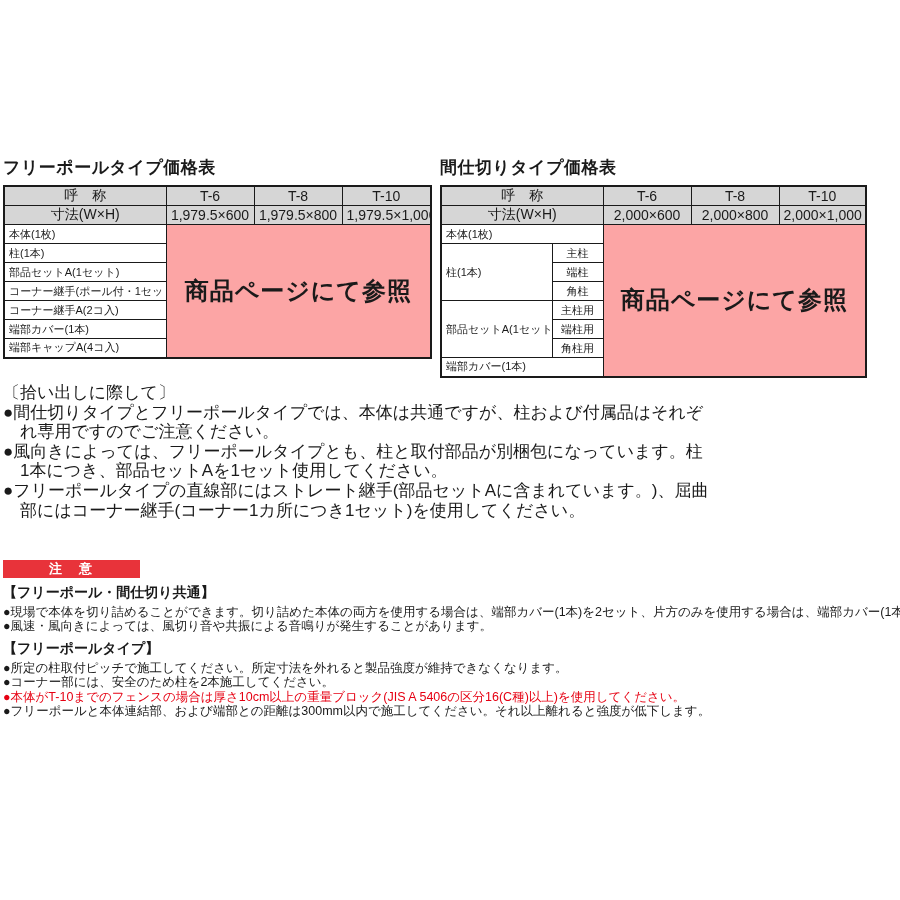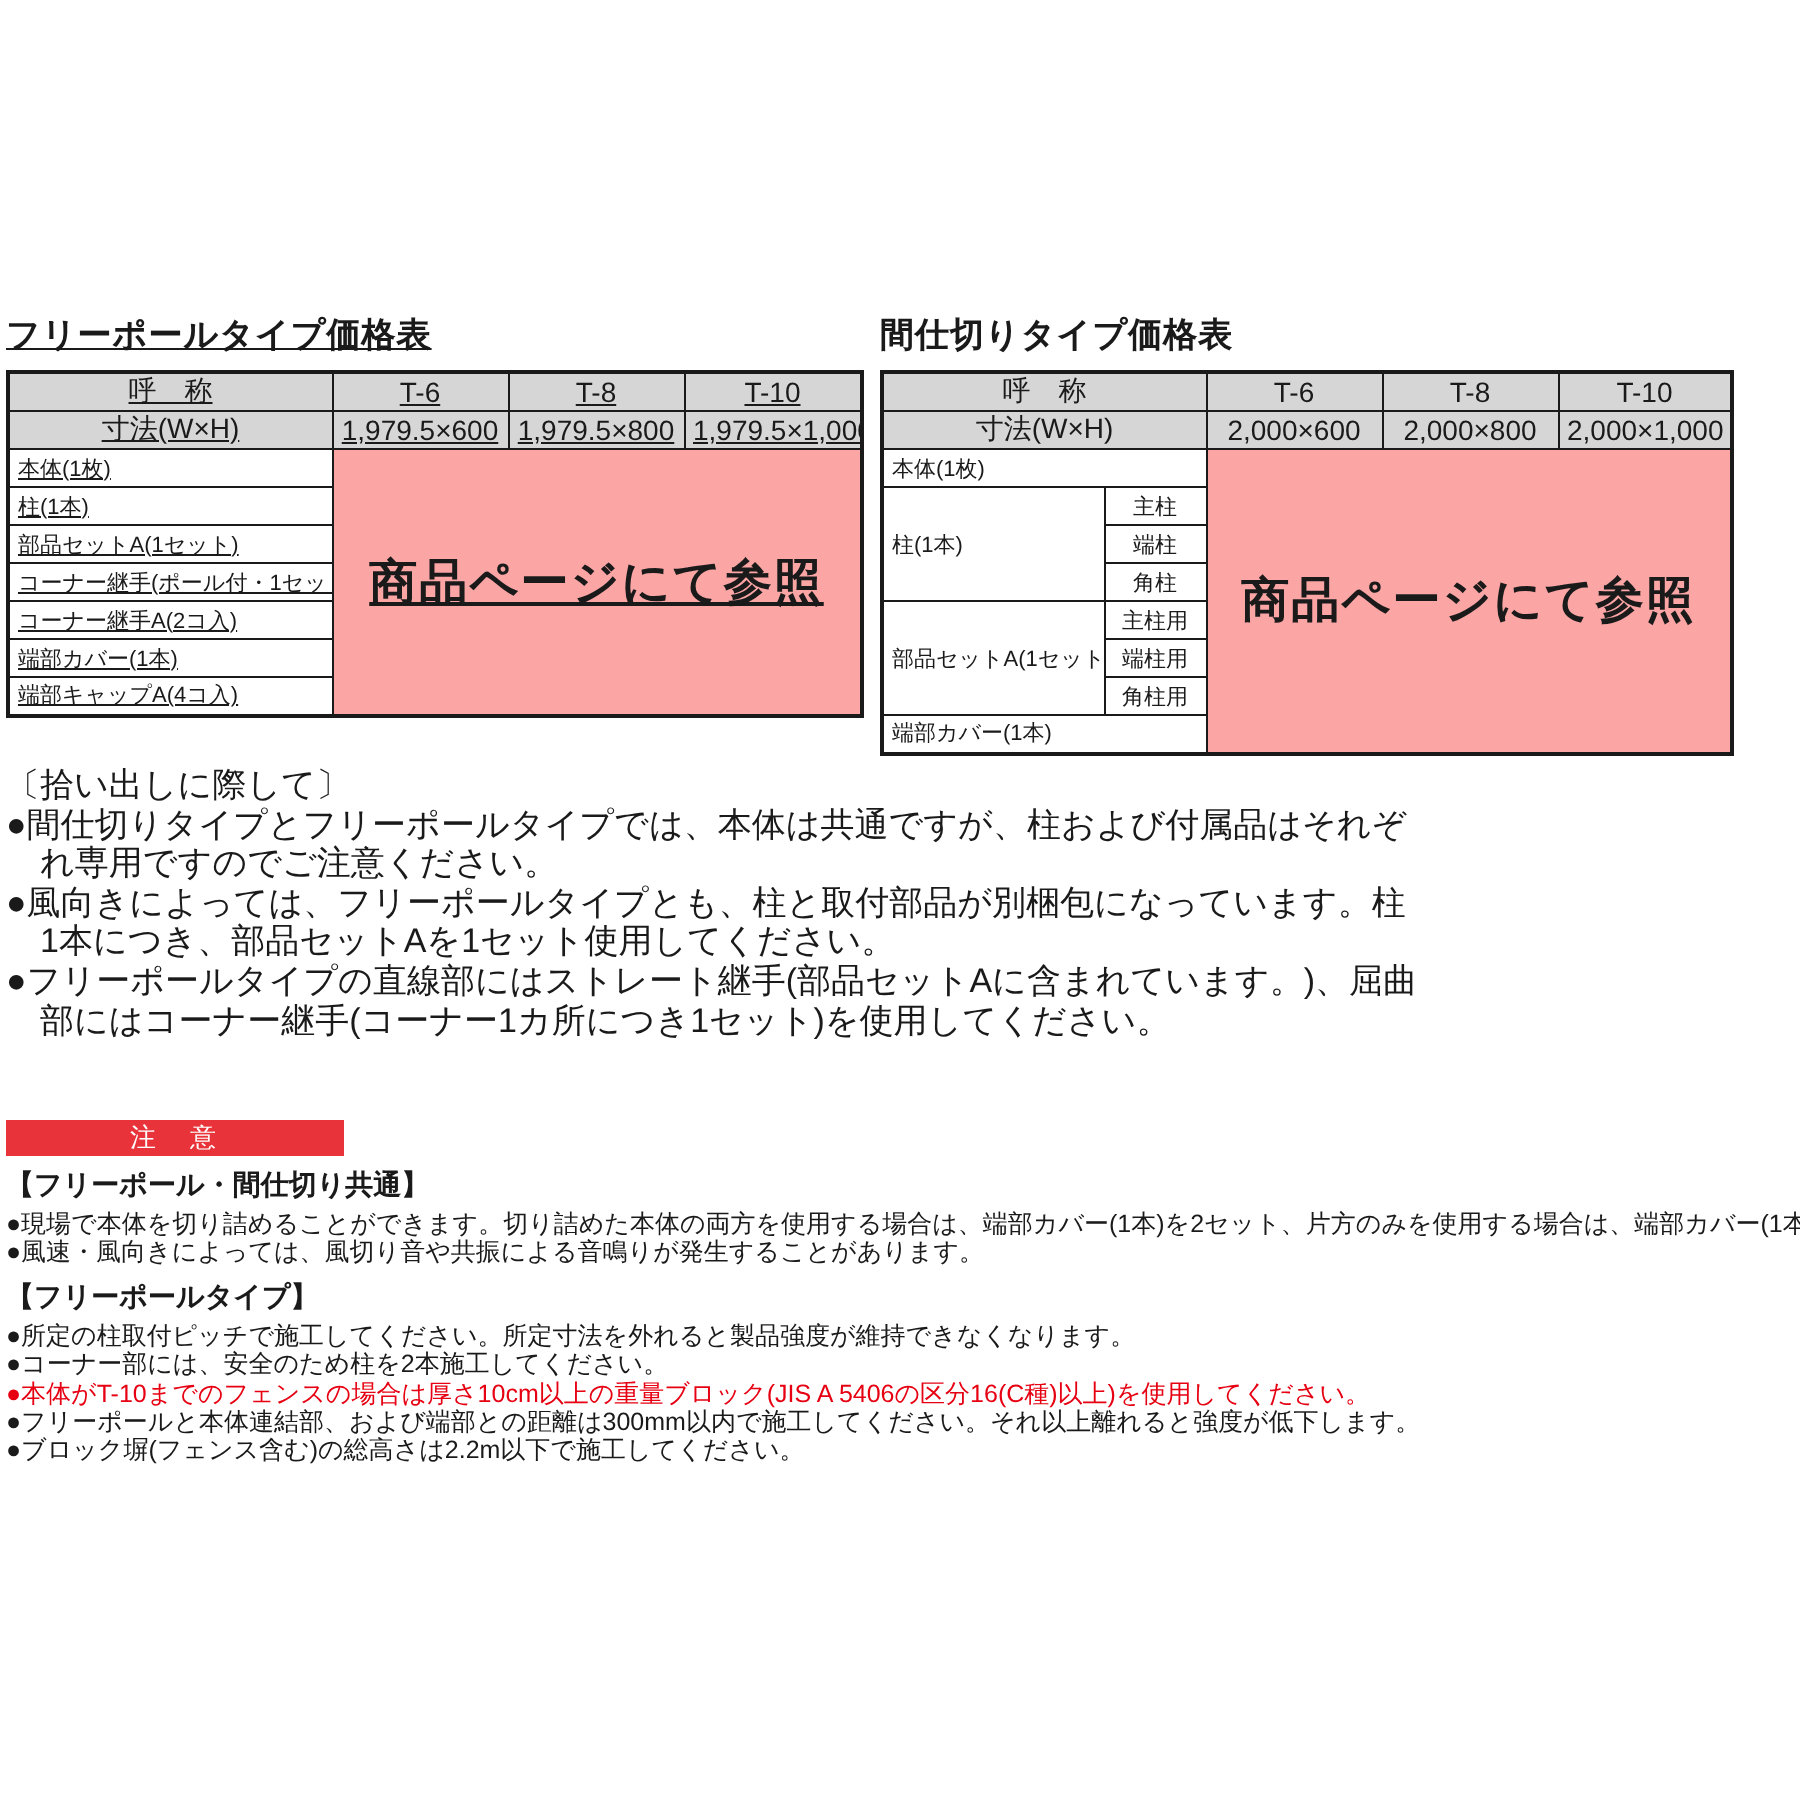--- a/index.html
+++ b/index.html
@@ -18,35 +18,35 @@
     border:1px solid #1a1a1a; font-size:11px; font-weight:normal;
     padding:0 4px; height:19px; overflow:hidden; white-space:nowrap;
   }
   table.price .hdr { background:#d6d6d6; text-align:center; font-size:14px;margin-top:40px; }
   table.price .lbl { text-align:left; background:#fff; }
   table.price .sub { text-align:center; background:#fff; }
   table.price td.merged {
     text-align:center; vertical-align:middle;
     font-size:24px; font-weight:bold; letter-spacing:1px; background:#fca5a5;margin-top:48px;
   }
-  #left-table  { left:3px;  top:156px; width:427px;text-decoration:underline; }
+  #left-table  { left:3px;  top:156px; width:427px; }
   #right-table { left:440px; top:156px; width:425px; }
   #left-table table  { width:427px; }
   #right-table table { width:425px; }
 
   
   #pickup-notes { left:3px; top:383px; width:706px; font-size:17px; line-height:19.6px; }
   #pickup-notes .heading { font-weight:normal; }
   #pickup-notes .note-item { padding-left:1em; text-indent:-1em; }
 
   
   #warning { left:3px; top:560px; width:894px; }
   .warn-banner {
-    width:169px; height:18px; background:#e8333a; color:#ffffff;
-    font-size:13px; font-weight:normal; text-align:center; line-height:18px;
+    width:137px; height:18px; background:#e8333a; color:#ffffff;
+    font-size:13px; font-weight:bold; text-align:center; line-height:18px;
     letter-spacing:2px;
   }
   .warn-heading { font-size:14px; font-weight:bold; margin-top:6px; margin-bottom:3px; }
   .warn-item { font-size:12.5px; line-height:14.4px; padding-left:1em; text-indent:-1em; white-space:nowrap; }
   .warn-item.red { color:#e60012; }
 </style>
 </head>
 <body>
 
 <div class="abs" id="left-table">
@@ -163,14 +163,13 @@
 
   <div class="warn-heading">【フリーポール・間仕切り共通】</div>
   <div class="warn-item">●現場で本体を切り詰めることができます。切り詰めた本体の両方を使用する場合は、端部カバー(1本)を2セット、片方のみを使用する場合は、端部カバー(1本)を1セット使用してください。</div>
   <div class="warn-item">●風速・風向きによっては、風切り音や共振による音鳴りが発生することがあります。</div>
 
   <div class="warn-heading">【フリーポールタイプ】</div>
   <div class="warn-item">●所定の柱取付ピッチで施工してください。所定寸法を外れると製品強度が維持できなくなります。</div>
   <div class="warn-item">●コーナー部には、安全のため柱を2本施工してください。</div>
   <div class="warn-item red">●本体がT-10までのフェンスの場合は厚さ10cm以上の重量ブロック(JIS A 5406の区分16(C種)以上)を使用してください。</div>
   <div class="warn-item">●フリーポールと本体連結部、および端部との距離は300mm以内で施工してください。それ以上離れると強度が低下します。</div>
-  <div class="warn-item">●ブロック塀(フェンス含む)の総高さは2.2m以下で施工してください。</div>
 </div>
 
 </body></html>

